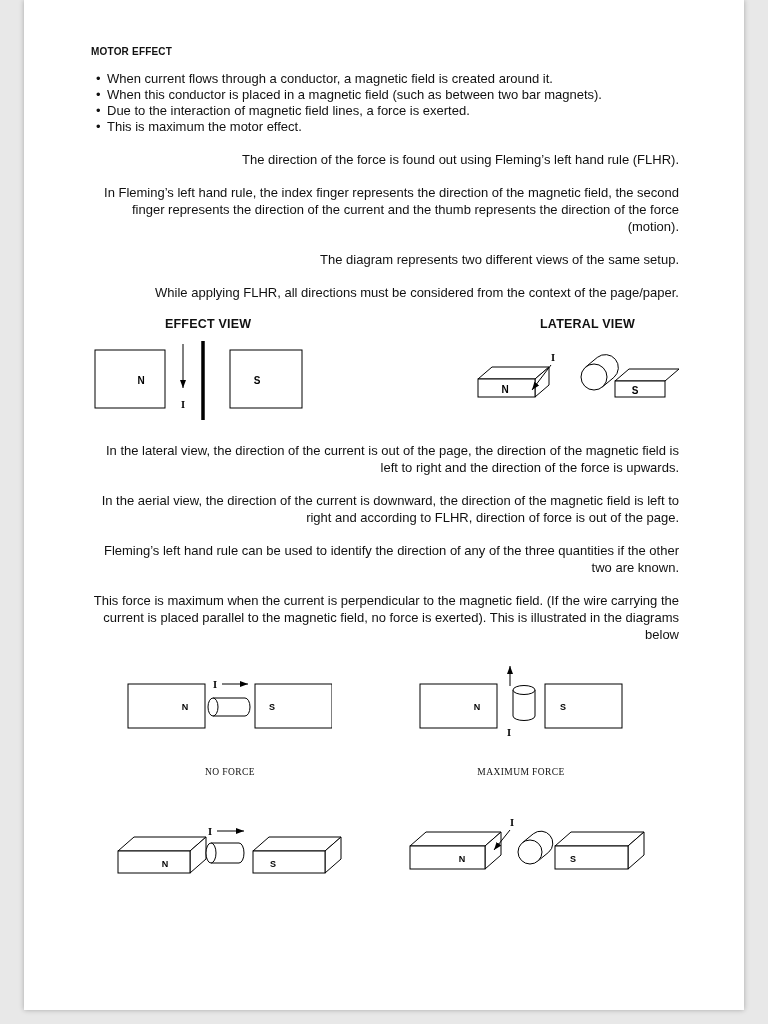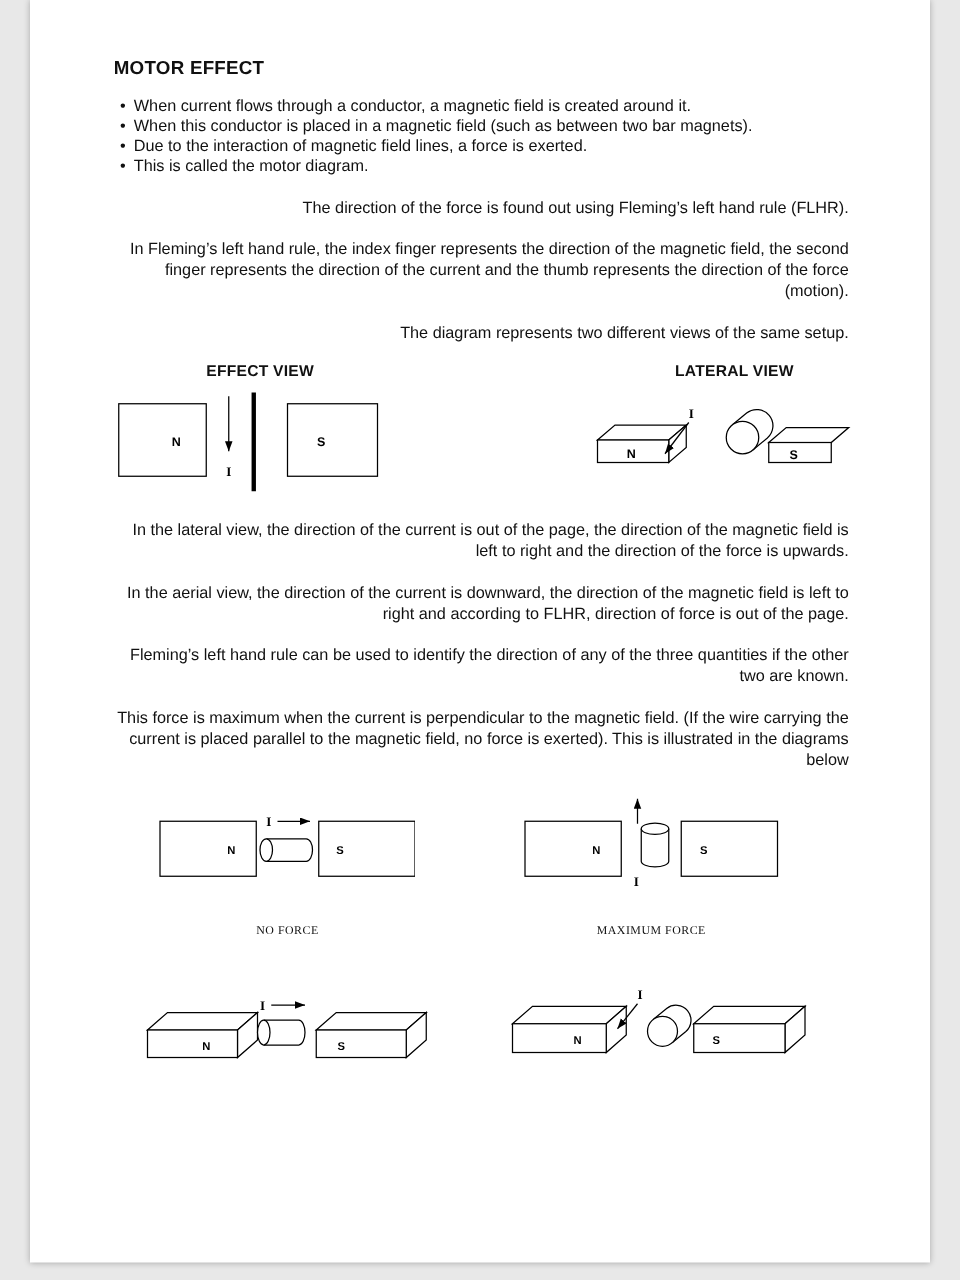--- a/index.html
+++ b/index.html
@@ -9,21 +9,21 @@
     font-family:"Liberation Sans", sans-serif;
     color:#111;
   }
   .viewer{width:768px;height:1024px;}
   .page{
     width:720px;min-height:1010px;margin:0 auto;background:#ffffff;
     box-shadow:0 0 5px rgba(0,0,0,.28);
     box-sizing:border-box;
     padding:46px 65px 0 67px;
   }
-  h1.doc-title{font-size:15px;font-weight:bold;margin:0;letter-spacing:.2px;}
+  h1.doc-title{font-size:10px;font-weight:bold;margin:0;letter-spacing:.2px;}
   ul.bullets{margin:14px 0 0 0;padding:0 0 0 5px;list-style:none;}
   ul.bullets li{font-size:13px;line-height:16px;padding-left:0;}
   ul.bullets li::before{content:"\2022";display:inline-block;width:11px;color:#111;}
   p.body{font-size:13px;line-height:17px;margin:16px 0;text-align:right;}
   .views-row{position:relative;height:17px;margin-top:16px;}
   .view-h{position:absolute;top:0;font-size:12.5px;font-weight:bold;letter-spacing:.2px;}
   .view-h.aerial{left:74px;}
   .view-h.lateral{left:449px;}
   .diagrow{position:relative;height:88px;margin-top:4px;}
   .diagrow svg{position:absolute;top:0;}
@@ -53,26 +53,27 @@
 
 <div class="viewer">
   <div class="page">
 
     <h1 class="doc-title">MOTOR EFFECT</h1>
 
     <ul class="bullets">
       <li>When current flows through a conductor, a magnetic field is created around it.</li>
       <li>When this conductor is placed in a magnetic field (such as between two bar magnets).</li>
       <li>Due to the interaction of magnetic field lines, a force is exerted.</li>
-      <li>This is called the motor diagram.</li>
+      <li>This is maximum the motor effect.</li>
     </ul>
 
     <p class="body">The direction of the force is found out using Fleming’s left hand rule (FLHR).</p>
     <p class="body">In Fleming’s left hand rule, the index finger represents the direction of the magnetic field, the second finger represents the direction of the current and the thumb represents the direction of the force (motion).</p>
     <p class="body">The diagram represents two different views of the same setup.</p>
+    <p class="body">While applying FLHR, all directions must be considered from the context of the page/paper.</p>
 
     <div class="views-row">
       <span class="view-h aerial">EFFECT VIEW</span>
       <span class="view-h lateral">LATERAL VIEW</span>
     </div>
 
     <div class="diagrow">
 
       <svg class="fig-aerial" width="220" height="86" viewBox="0 0 220 86">
         <defs>

